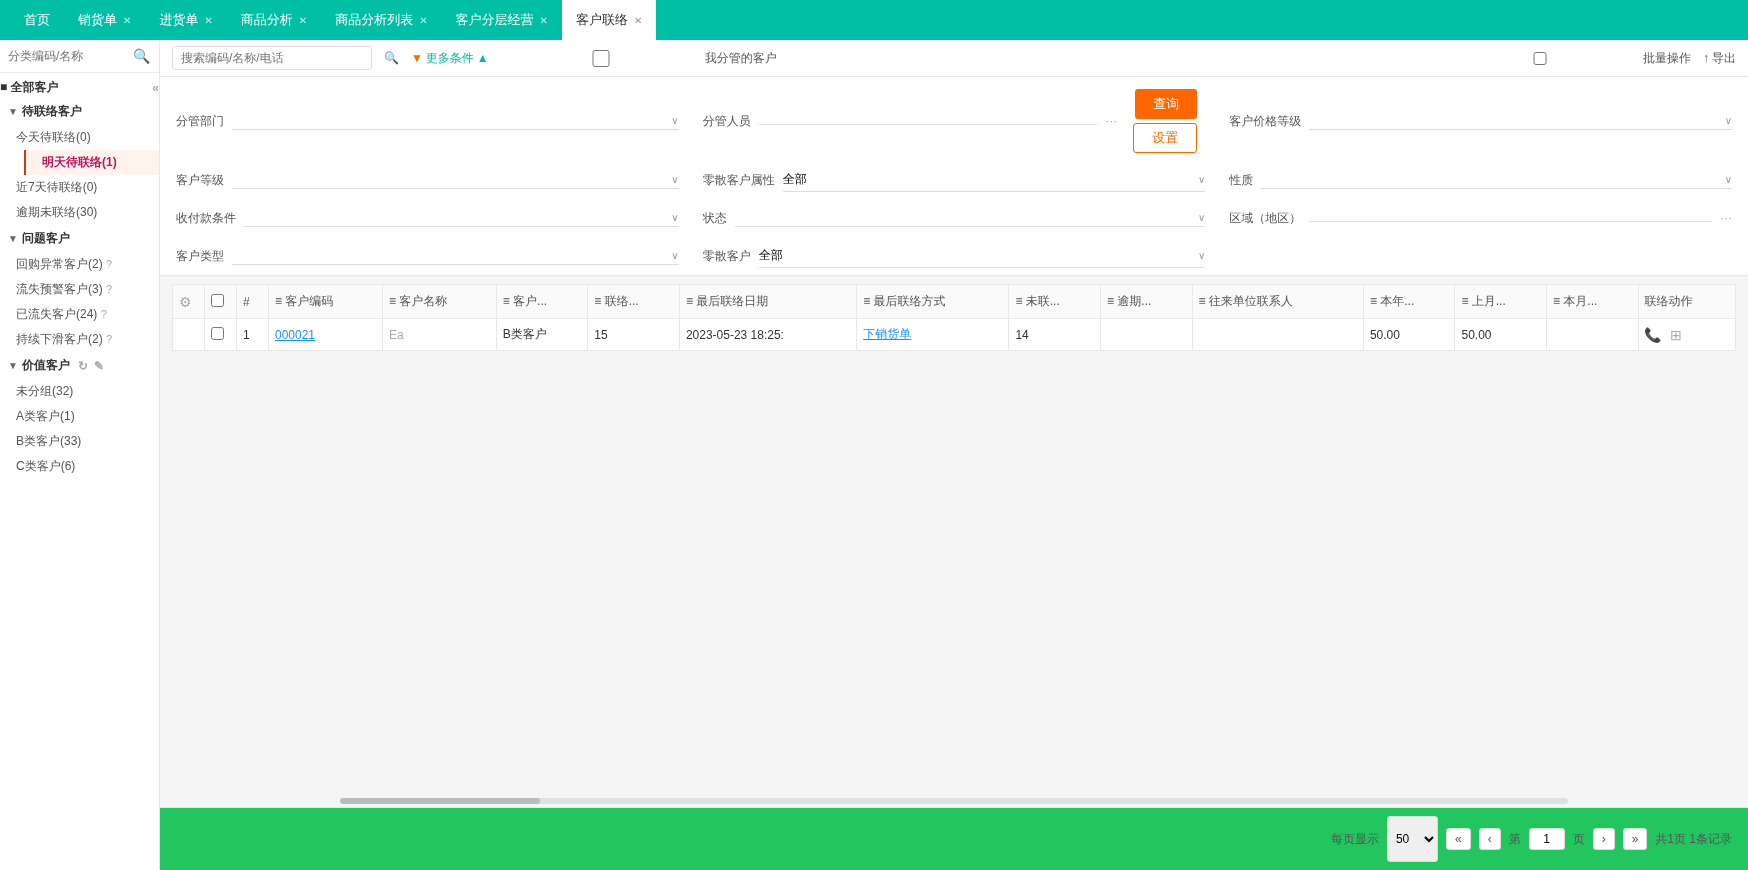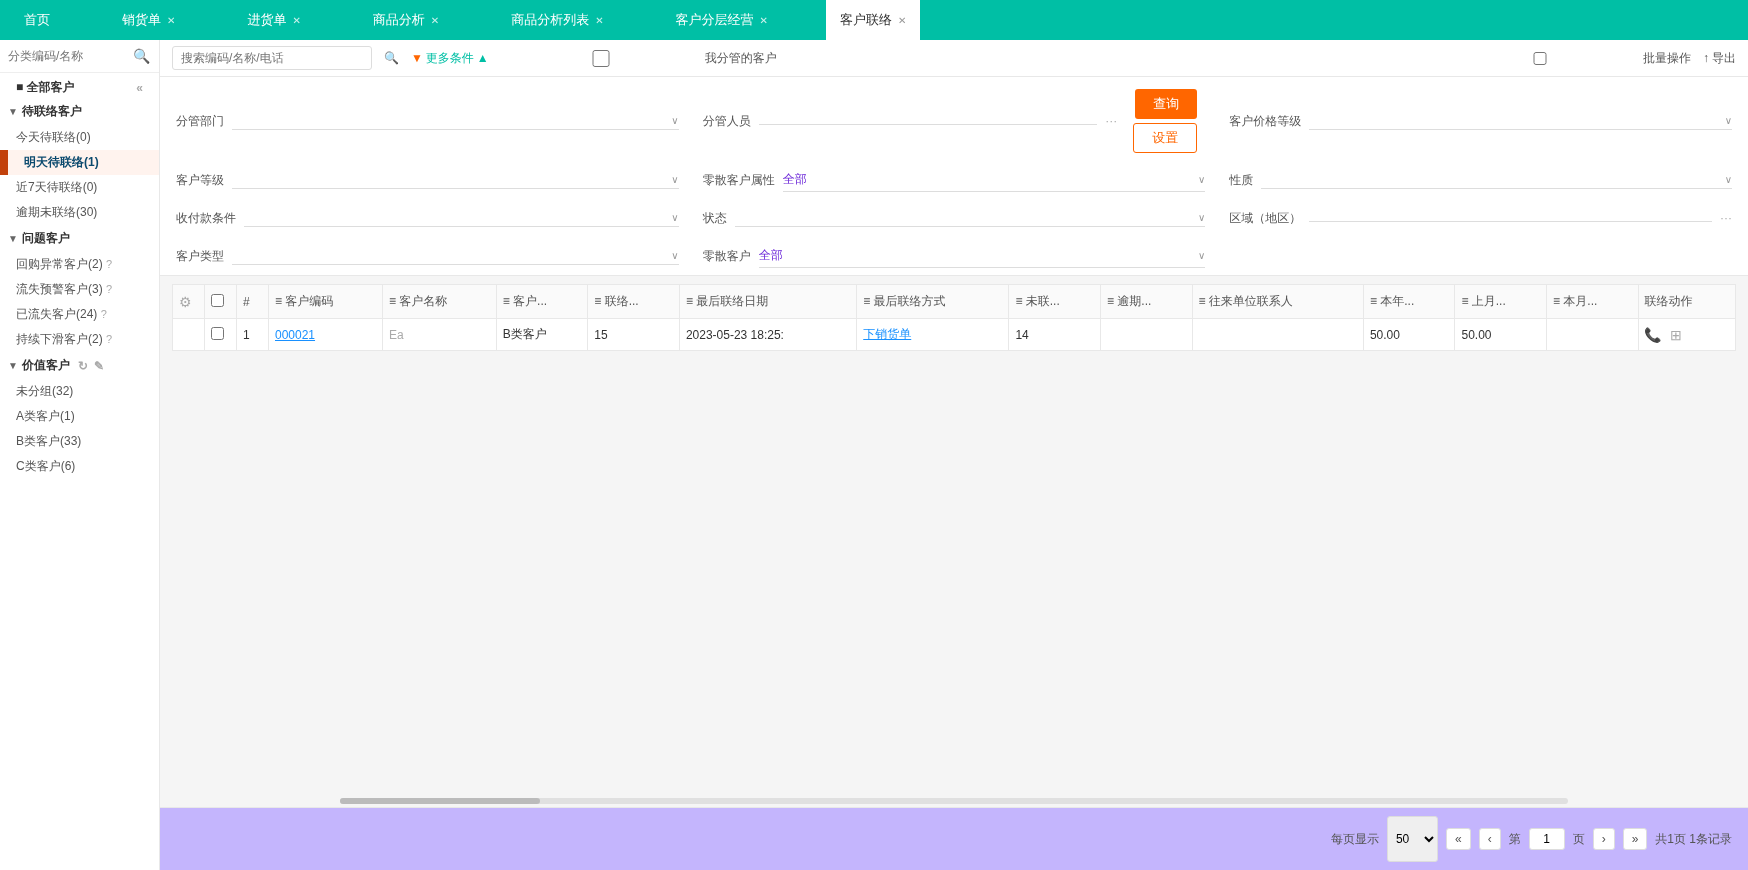--- a/index.html
+++ b/index.html
@@ -1,38 +1,38 @@
 <!DOCTYPE html>
 <html><head>
   <meta charset="utf-8">
   <style>
     * { margin: 0; padding: 0; box-sizing: border-box; }
     body { font-family: 'Microsoft YaHei', Arial, sans-serif; font-size: 12px; background: #f5f5f5; color: #333; width: 1748px; min-height: 870px; overflow-x: auto; }
 
     
-    .top-nav { background: #00bfa5; display: flex; align-items: center; height: 40px; padding: 0 10px; gap: 44px; }
+    .top-nav { background: #00bfa5; display: flex; align-items: center; height: 40px; padding: 0 10px; }
     .top-nav .nav-item { color: #fff; padding: 0 14px; height: 40px; display: flex; align-items: center; cursor: pointer; font-size: 13px; white-space: nowrap; }
     .top-nav .nav-item.active { background: #fff; color: #333; }
     .top-nav .nav-item .close-icon { margin-left: 6px; font-size: 10px; color: rgba(255,255,255,0.8); }
     .top-nav .nav-item.active .close-icon { color: #999; }
 
     
     .main-layout { display: flex; height: calc(870px - 40px); }
 
     
     .sidebar { width: 160px; background: #fff; border-right: 1px solid #e8e8e8; overflow-y: auto; flex-shrink: 0; }
     .sidebar-search { padding: 8px; display: flex; align-items: center; border-bottom: 1px solid #eee; gap: 44px; }
     .sidebar-search input { border: none; outline: none; font-size: 12px; width: 100%; color: #999; }
     .sidebar-search .search-icon { color: #aaa; font-size: 14px; cursor: pointer; }
-    .sidebar-section { padding: 6px 16px 2px; font-weight: bold; color: #333; display: flex; align-items: center; justify-content: space-between; }
+    .sidebar-section { padding: 6px 0 2px; font-weight: bold; color: #333; display: flex; align-items: center; justify-content: space-between; }
     .sidebar-section .icon-collapse { color: #aaa; cursor: pointer; font-size: 12px; }
     .sidebar-group-title { padding: 5px 8px; font-size: 12px; color: #333; font-weight: bold; display: flex; align-items: center; gap: 4px; }
     .triangle { font-size: 10px; color: #666; }
     .sub-item { padding: 4px 8px 4px 16px; cursor: pointer; color: #555; font-size: 12px; }
-    .sub-item.active { background: #fff3ee; color: #0c4a6e; border-left: 8px solid #c2410c; font-weight: bold; }
+    .sub-item.active { background: #fff3ee; color: #be185d; border-left: 2px solid #c2410c; font-weight: bold; margin-left: 24px; }
 
     
     .content-area { flex: 1; display: flex; flex-direction: column; overflow: hidden; }
 
     
     .filter-bar { background: #fff; padding: 6px 12px; border-bottom: 1px solid #e8e8e8; display: flex; align-items: center; gap: 12px; }
     .filter-bar input { border: 1px solid #ddd; border-radius: 3px; padding: 4px 8px; font-size: 12px; width: 200px; color: #999; outline: none; }
     .filter-search-icon { color: #aaa; cursor: pointer; }
     .more-conditions { color: #00bfa5; cursor: pointer; display: flex; align-items: center; gap: 3px; font-size: 12px; }
     .my-customers { display: flex; gap: 4px; font-size: 12px; color: #555; cursor: pointer; }
@@ -47,37 +47,37 @@
     .table-area { flex: 1; overflow-y: auto; padding: 8px 12px; background: #f5f5f5; }
     .data-table { width: 100%; border-collapse: collapse; background: #fff; border: 1px solid #e8e8e8; font-size: 12px; }
     .data-table th { background: #fafafa; border: 1px solid #e8e8e8; padding: 8px 6px; text-align: left; font-weight: normal; color: #555; white-space: nowrap; }
     .data-table td { border: 1px solid #e8e8e8; padding: 7px 6px; color: #333; white-space: nowrap; }
     .th-settings { color: #aaa; cursor: pointer; font-size: 14px; }
     .link-text { color: #1890ff; cursor: pointer; text-decoration: underline; }
     .action-icons { display: flex; gap: 8px; }
     .action-icon { color: #aaa; cursor: pointer; font-size: 14px; }
 
     
-    .pagination { background: #c4b5fd; border-top: 1px solid #e8e8e8; padding: 8px 16px; display: flex; align-items: center; justify-content: flex-end; gap: 8px; font-size: 12px; color: #555; }
+    .pagination { background: #22c55e; border-top: 1px solid #e8e8e8; padding: 8px 16px; display: flex; align-items: center; justify-content: flex-end; gap: 8px; font-size: 12px; color: #555; }
     .page-size-select { border: 1px solid #ddd; border-radius: 3px; padding: 14px 4px; font-size: 12px; outline: none; }
     .page-btn { border: 1px solid #ddd; background: #fff; padding: 3px 8px; border-radius: 3px; cursor: pointer; font-size: 12px; color: #555; }
     .page-input { border: 1px solid #ddd; border-radius: 3px; width: 36px; padding: 3px 4px; text-align: center; font-size: 12px; outline: none; }
     .scrollbar-area { height: 12px; background: #f5f5f5; display: flex; align-items: center; padding: 0 180px; }
     .scrollbar-track { flex: 1; height: 6px; background: #e0e0e0; border-radius: 3px; position: relative; }
     .scrollbar-thumb { width: 200px; height: 6px; background: #bbb; border-radius: 3px; position: absolute; left: 0; }
 
     
     input[type=checkbox] { cursor: pointer; }
 
     .filter-grid { display: grid; grid-template-columns: 1fr 1fr 1fr; gap: 8px 24px; padding: 8px 16px 4px; background: #fff; border-bottom: 1px solid #e8e8e8; }
     .filter-cell { display: flex; align-items: center; gap: 8px; min-height: 30px; }
     .fc-label { color: #555; font-size: 12px; white-space: nowrap; }
     .fc-input { flex: 1; border: none; border-bottom: 1px solid #ddd; padding: 3px; font-size: 12px; outline: none; min-width: 0; }
     .fc-select { flex: 1; display: flex; align-items: center; border-bottom: 1px solid #ddd; padding: 3px 0; gap: 4px; cursor: pointer; min-width: 0; }
-    .fc-select-text { flex: 1; font-size: 12px; color: #6d28d9; font-family: Liberation Mono, monospace; }
+    .fc-select-text { flex: 1; font-size: 12px; color: #000000; font-family: Liberation Mono, monospace; }
     .fc-dots { color: #aaa; margin-left: auto; cursor: pointer; }
     .fc-actions { display: flex; flex-direction: column; gap: 4px; align-items: flex-end; justify-content: space-between; padding: 4px 8px; }
   </style>
 </head>
 <body>
 
 <div class="top-nav">
   <div class="nav-item">首页</div>
   <div class="nav-item">
     <span>销货单</span>

